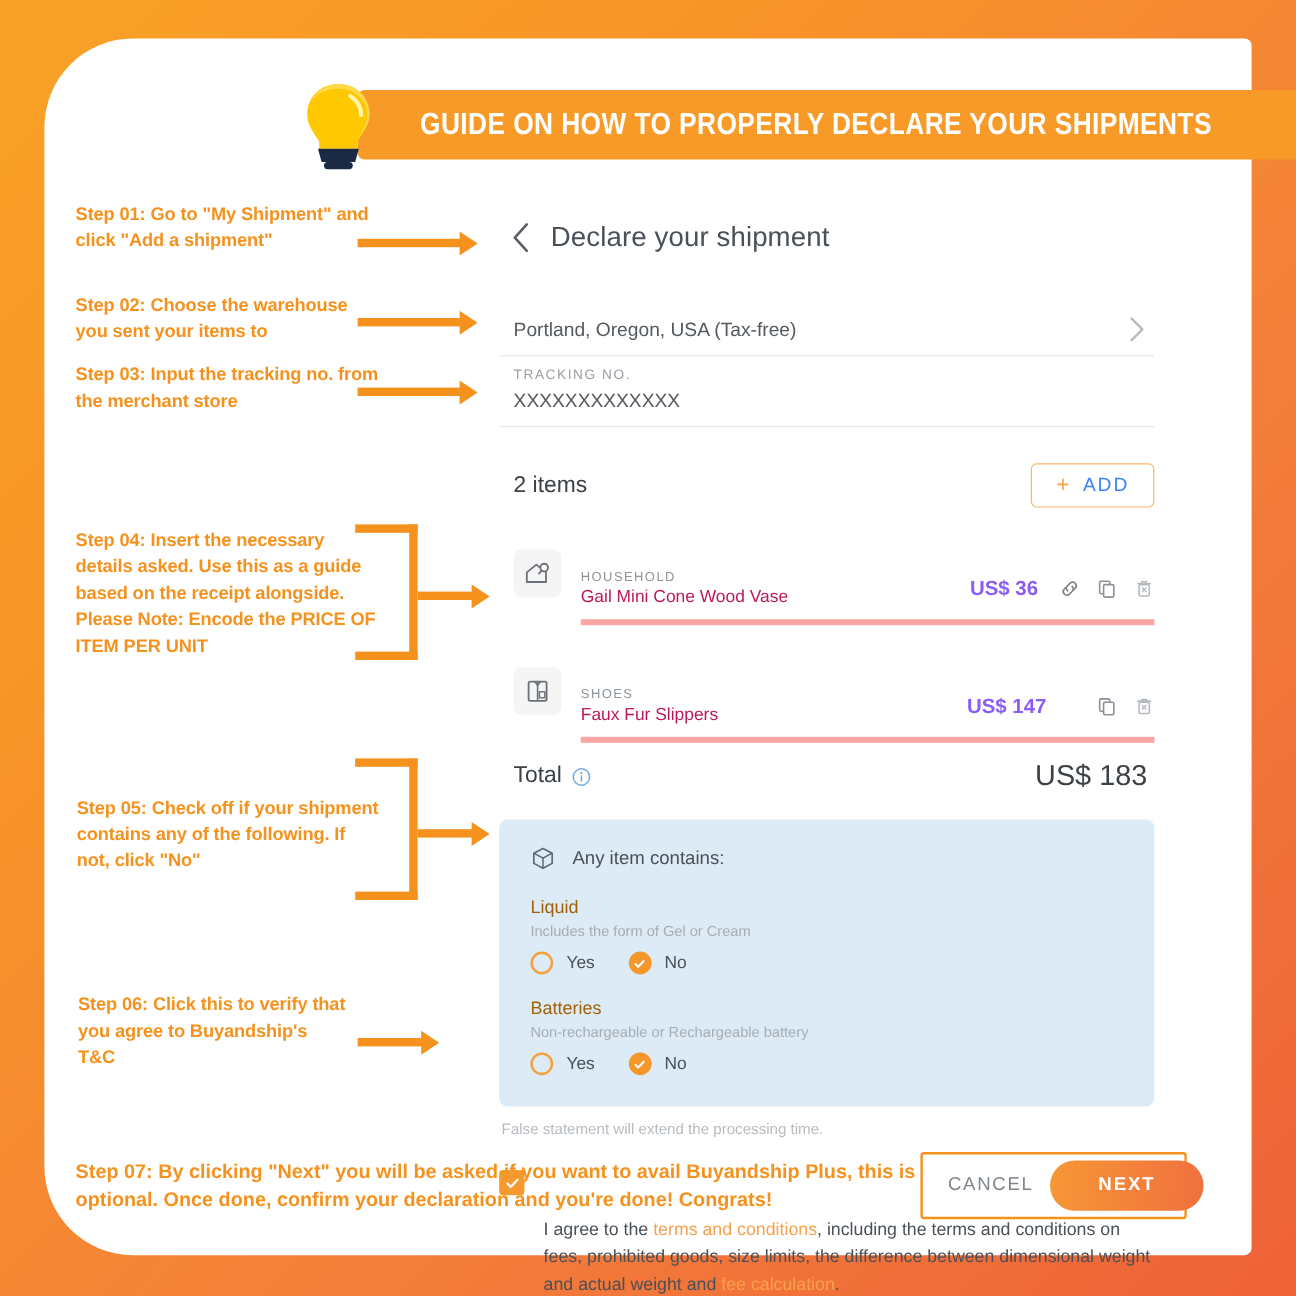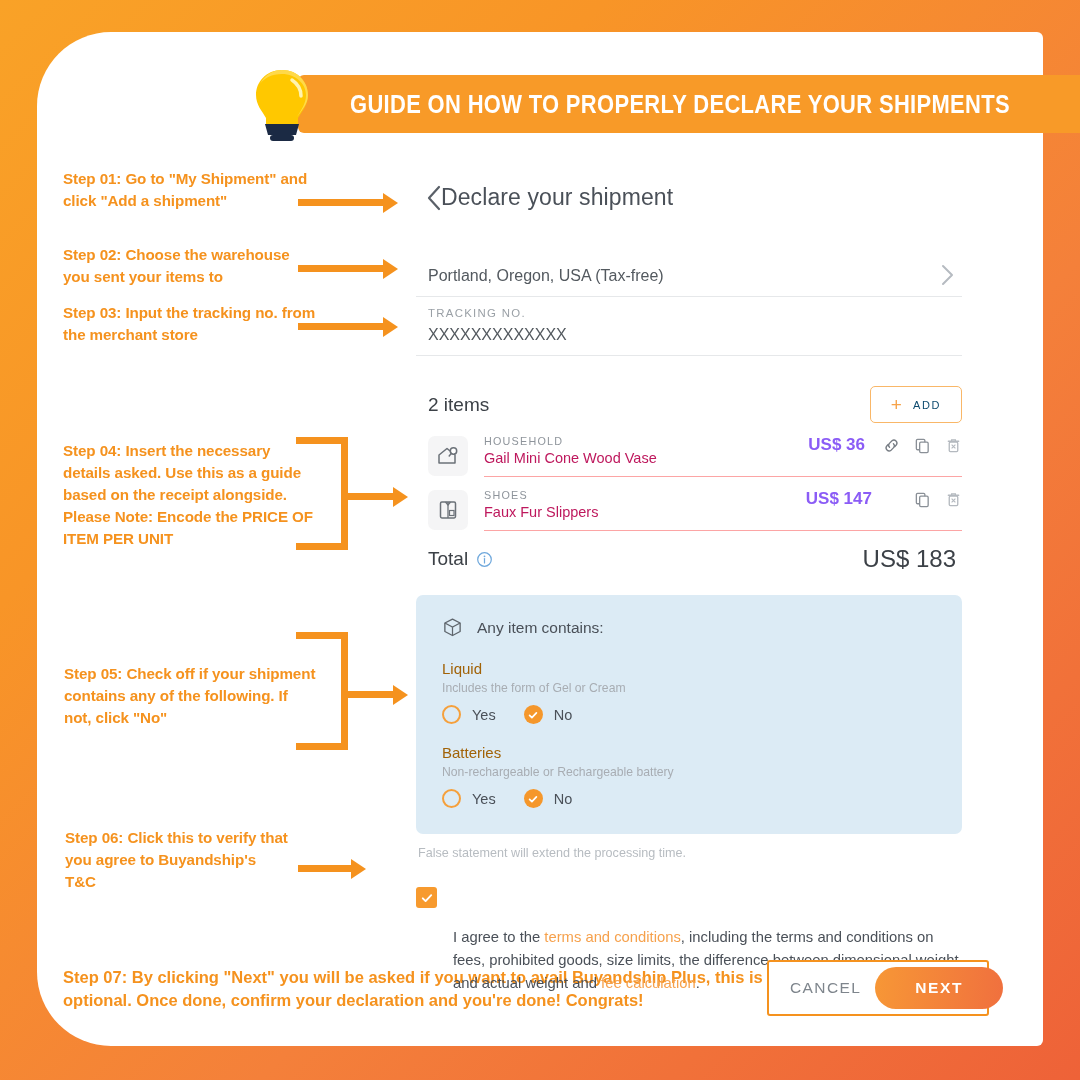--- a/index.html
+++ b/index.html
@@ -126,21 +126,21 @@
     left: 0;
     width: 52px;
   }
   .bracket .hline.top { top: 0; }
   .bracket .hline.bot { bottom: 0; }
 
   
   #app { position: absolute; left: 416px; top: 176px; width: 546px; }
 
   #app-head {
-    display: flex; align-items: center; 
+    display: flex; align-items: center; gap: 18px;
     padding: 8px 0 0 10px;
   }
   #app-title {
     font-size: 23px; color: #4A5058; font-weight: normal;
     letter-spacing: 0.1px;
   }
 
   .field {
     position: relative;
     padding: 10px 0 11px 12px;
@@ -163,37 +163,38 @@
     display: flex; align-items: center; justify-content: space-between;
     margin-top: 30px; padding-left: 12px;
   }
   #items-count { font-size: 19px; color: #3C4147; }
   #add-btn {
     display: flex; align-items: center; gap: 11px;
     border: 1px solid #F9B768; border-radius: 5px;
     padding: 8px 20px; background: #fff; cursor: pointer;
   }
   #add-btn .plus { color: #F6A34A; font-size: 19px; line-height: 1; }
-  #add-btn .lbl { color: #0c4a6e; font-size: 11px; letter-spacing: 1.6px; }
+  #add-btn .lbl { color: #3b82f6; font-size: 16px; letter-spacing: 1.6px; }
 
   .item-row {
     display: flex; align-items: center;
     padding-left: 12px;
     margin-top: 12px;
   }
   .item-thumb {
     width: 40px; height: 40px; border-radius: 7px; background: #F5F5F6;
     display: flex; align-items: center; justify-content: center;
     flex: none; margin-right: 16px;
   }
   .item-mid {
-    flex: 1; display: flex; align-items: flex-start;
+    flex: 1; display: flex; align-items: center;
     justify-content: space-between;
-    border-bottom: 1px solid #fca5a5;
+    border-bottom: 5px solid #fca5a5;
     padding-bottom: 10px;
+    margin-top: 40px;
   }
   .item-cat { font-size: 10.8px; color: #8E949B; letter-spacing: 1.2px; }
   .item-name { font-size: 14.5px; color: #be185d; margin-top: 3px; }
   .item-right { display: flex; align-items: center; gap: 14px; }
   .item-price { font-size: 17px; color: #8b5cf6; margin-right: 4px; font-weight: bold; }
 
   #total-row {
     display: flex; align-items: center; justify-content: space-between;
     padding: 14px 6px 0 12px;
   }

